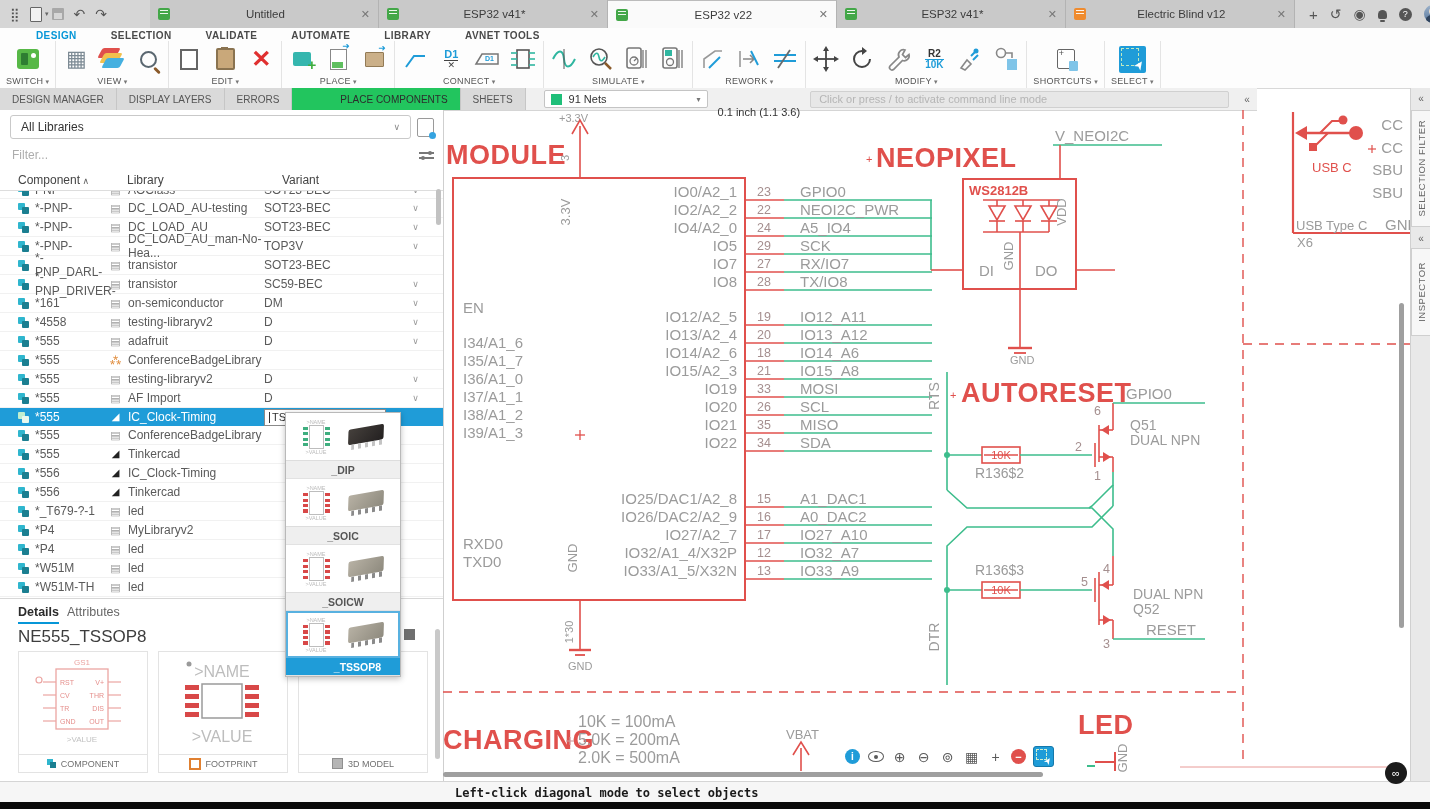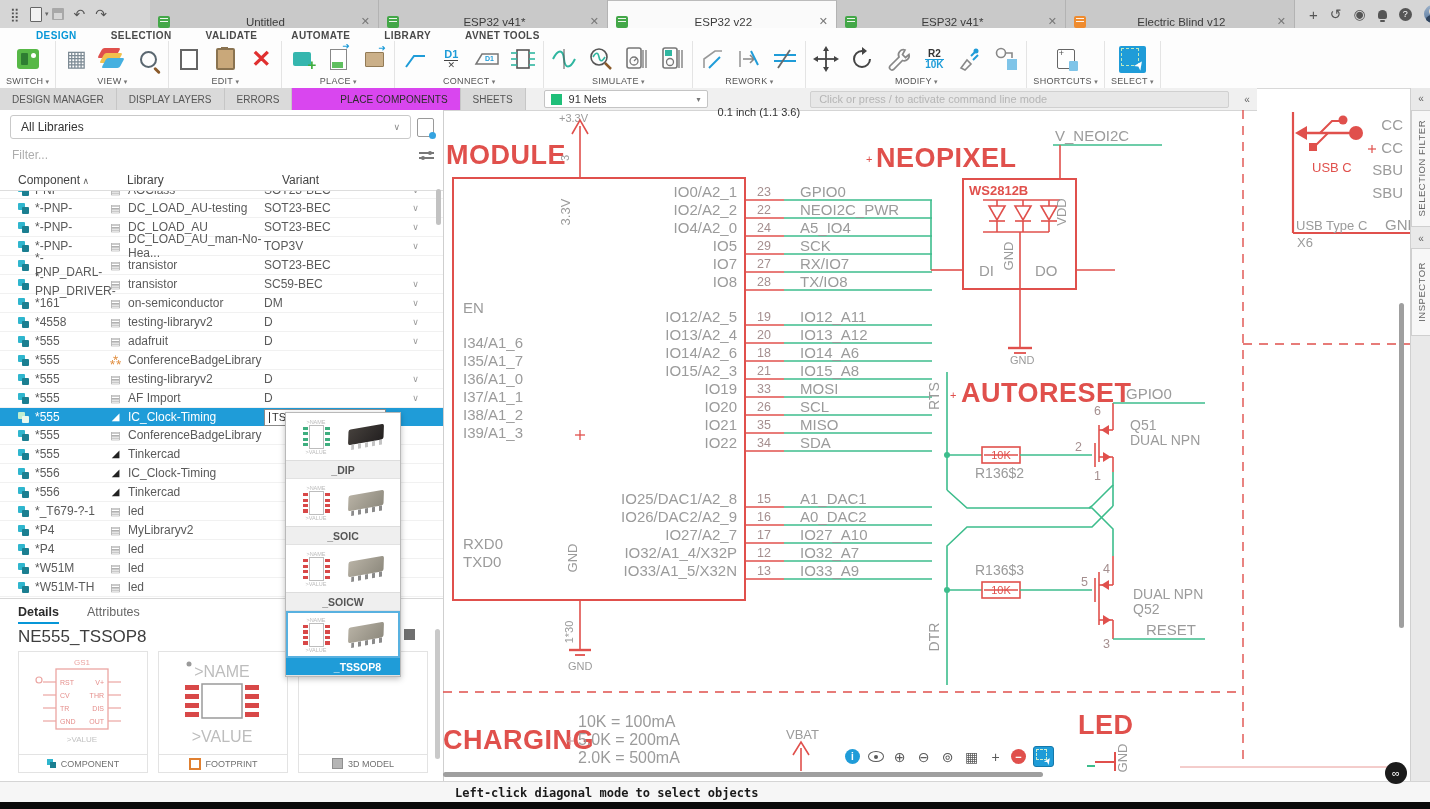--- a/index.html
+++ b/index.html
@@ -7,21 +7,21 @@
        font-family:"Liberation Sans",sans-serif;-webkit-font-smoothing:antialiased;}
   
   .titlebar{position:absolute;left:0;top:0;width:1430px;height:28px;background:#d6d6d6;display:flex;align-items:stretch;}
   .win-icons{display:flex;align-items:center;gap:10px;padding:0 10px;width:130px;flex:0 0 auto;}
   .wi{color:#555;font-size:14px;line-height:1;cursor:pointer;}
   .wi.grid9{font-size:13px;}
   .doc-ico{width:10px;height:13px;border:1.5px solid #666;border-radius:1px;background:#f2f2f2;position:relative;}
   .doc-ico::after{content:"▾";position:absolute;right:-8px;top:2px;font-size:7px;color:#666;}
   .save-ico{width:12px;height:12px;background:#a8a8a8;border-radius:1px;position:relative;}
   .save-ico::after{content:"";position:absolute;left:2px;top:5px;width:8px;height:6px;background:#d6d6d6;}
-  .tab{flex:0 0 auto;width:212px;display:flex;align-items:flex-end;gap:6px;padding:0 8px;background:#c9c9c9;
+  .tab{flex:0 0 auto;width:212px;display:flex;align-items:center;gap:6px;padding:0 8px;background:#c9c9c9;
        border-right:1px solid #b3b3b3;font-size:11.5px;color:#3c3c3c;cursor:pointer;}
   .tab .tico{width:12px;height:12px;border-radius:2px;background:#43a748;position:relative;flex:0 0 auto;}
   .tab .tico::after{content:"";position:absolute;left:2px;top:2px;width:8px;height:8px;
        background:linear-gradient(#fff 0 1.5px,transparent 1.5px 3px,#fff 3px 4.5px,transparent 4.5px);opacity:.9;}
   .tab .tico.cube{background:#ef8b2e;}
   .tab .tlabel{flex:1;overflow:hidden;white-space:nowrap;text-overflow:ellipsis;text-align:center;}
   .tab .tclose{color:#777;font-size:11px;}
   .tab.active{background:#fafafa;border-top:1px solid #bbb;}
   .tb-right{display:flex;align-items:center;gap:12px;padding:0 10px;margin-left:4px;}
   .tb-plus{color:#555;font-size:15px;cursor:pointer;}
@@ -73,21 +73,21 @@
   .d1txt .x{font-size:9px;color:#444;}
   .shortcut-ico{width:16px;height:18px;border:1.5px solid #666;border-radius:2px;position:relative;background:#fff;}
   .shortcut-ico::before{content:"+";position:absolute;left:1px;top:-2px;font-size:9px;color:#555;}
   .shortcut-ico::after{content:"";position:absolute;right:-4px;bottom:-3px;width:9px;height:10px;background:#7fc4e8;border-radius:1px;}
   .select-ico{width:27px;height:27px;background:#1f9cd8;border-radius:2px;position:relative;}
   .select-ico::before{content:"";position:absolute;left:2px;top:2px;right:7px;bottom:7px;border:1.5px dashed #bfe9bf;}
   .select-ico::after{content:"➤";position:absolute;right:2px;bottom:1px;color:#fff;font-size:12px;transform:rotate(-55deg);}
   
   .subbar{position:absolute;left:0;top:88px;width:1257px;height:22px;background:#e9e9e9;border-bottom:1px solid #d5d5d5;display:flex;align-items:stretch;}
   .ptab{flex:0 0 auto;display:flex;align-items:center;padding:0 12px;font-size:10px;color:#555;background:#dadada;border-right:1px solid #c6c6c6;cursor:pointer;}
-  .ptab.active{background:#d946ef;color:#2c2c2c;padding-left:48px;}
+  .ptab.active{background:#22c55e;color:#2c2c2c;padding-left:48px;}
   .canvasbar{flex:1;display:flex;align-items:center;gap:10px;padding:0 8px 0 18px;background:#f0f0f0;}
   .nets-select{width:150px;height:16px;background:#fff;border:1px solid #c4c4c4;border-radius:2px;display:flex;align-items:center;gap:7px;padding:0 6px;cursor:pointer;}
   .nets-swatch{width:11px;height:11px;background:#1fbf79;flex:0 0 auto;}
   .nets-label{flex:1;font-size:11px;color:#333;}
   .nets-select::after{content:"▾";font-size:8px;color:#777;}
   .grid-label{font-size:11px;color:#333;white-space:nowrap;margin-top:25px;}
   .cmdline{flex:1;height:15px;background:#e7e7e7;border:1px solid #d0d0d0;border-radius:2px;font-size:11px;color:#555;
            font-family:"Liberation Sans",sans-serif;padding:0 8px;outline:none;}
   .cmdline::placeholder{color:#b5b5b5;}
   .collapse-btn{width:20px;display:flex;align-items:center;justify-content:center;font-size:10px;color:#666;background:#f0f0f0;cursor:pointer;}
@@ -127,21 +127,21 @@
   .row.selected .comp-ico::before{background:#bfeecf;} .row.selected .comp-ico::after{background:#e8f8ee;}
   .row.selected .lib-glyph{color:#fff;}
   .variant-combo{width:112px;height:15px;background:#fff;border:1px solid #8a8a8a;display:flex;align-items:center;gap:2px;padding:0 4px;font-size:11px;color:#333;}
   .variant-combo .caret{width:1px;height:11px;background:#333;}
   .variant-combo::after{content:"∧";margin-left:auto;font-size:8px;color:#777;}
   .list-scroll{position:absolute;right:2px;top:79px;width:5px;height:36px;background:#c2c2c2;border-radius:3px;}
   .list-footer{position:absolute;left:0;top:524px;width:443px;height:26px;background:#fff;}
   .frag{position:absolute;left:399px;top:6px;font-size:12px;color:#777;}
   
   .details{position:absolute;left:0;top:488px;width:443px;height:183px;background:#fff;border-top:1px solid #d8d8d8;}
-  .dtabs{display:flex;gap:28px;padding:6px 0 0 18px;font-size:12.5px;color:#666;}
+  .dtabs{display:flex;gap:8px;padding:6px 0 0 18px;font-size:12.5px;color:#666;}
   .dtab{cursor:pointer;padding-bottom:3px;}
   .dtab.active{color:#2c2c2c;font-weight:bold;border-bottom:2.5px solid #0696d7;}
   .dtitle{position:absolute;left:18px;top:28px;font-size:17px;color:#3d3d3d;}
   .dsquare{position:absolute;left:404px;top:30px;width:11px;height:11px;background:#6f6f6f;cursor:pointer;}
   .dscroll{position:absolute;right:3px;top:30px;width:5px;height:130px;background:#c9c9c9;border-radius:3px;}
   .cards{position:absolute;left:18px;top:52px;display:flex;gap:10px;}
   .card{width:128px;height:120px;border:1px solid #e3e3e3;display:flex;flex-direction:column;}
   .cprev{flex:1;position:relative;overflow:hidden;}
   .cfoot{height:17px;border-top:1px solid #e3e3e3;display:flex;align-items:center;justify-content:center;gap:5px;font-size:9px;color:#707070;}
   .fi-comp{width:9px;height:9px;position:relative;}

